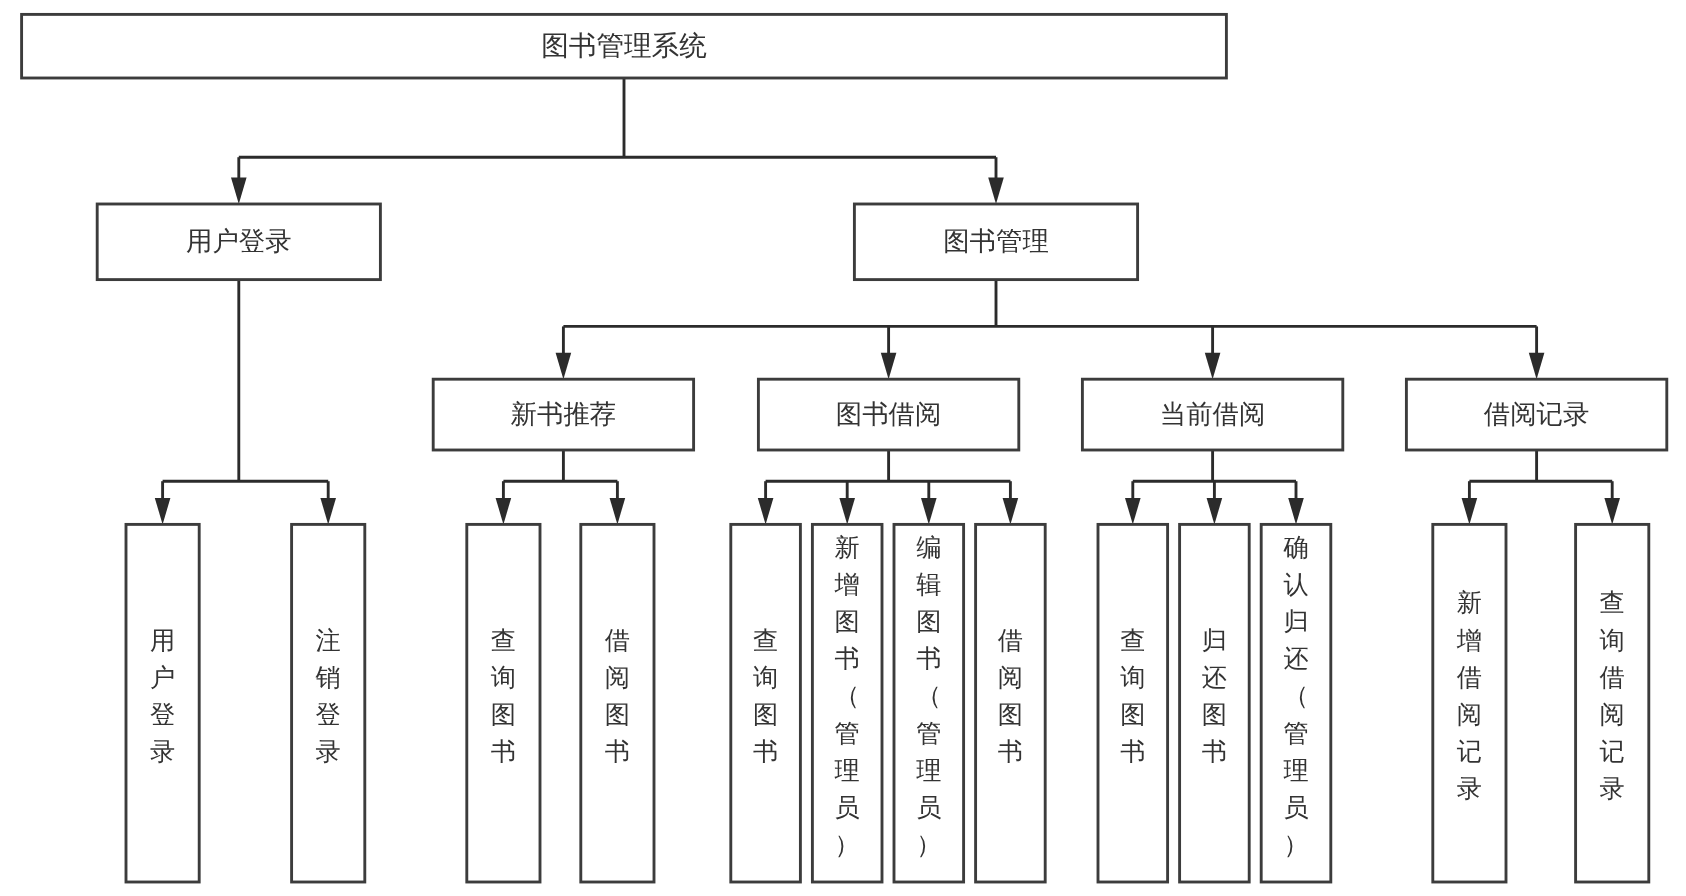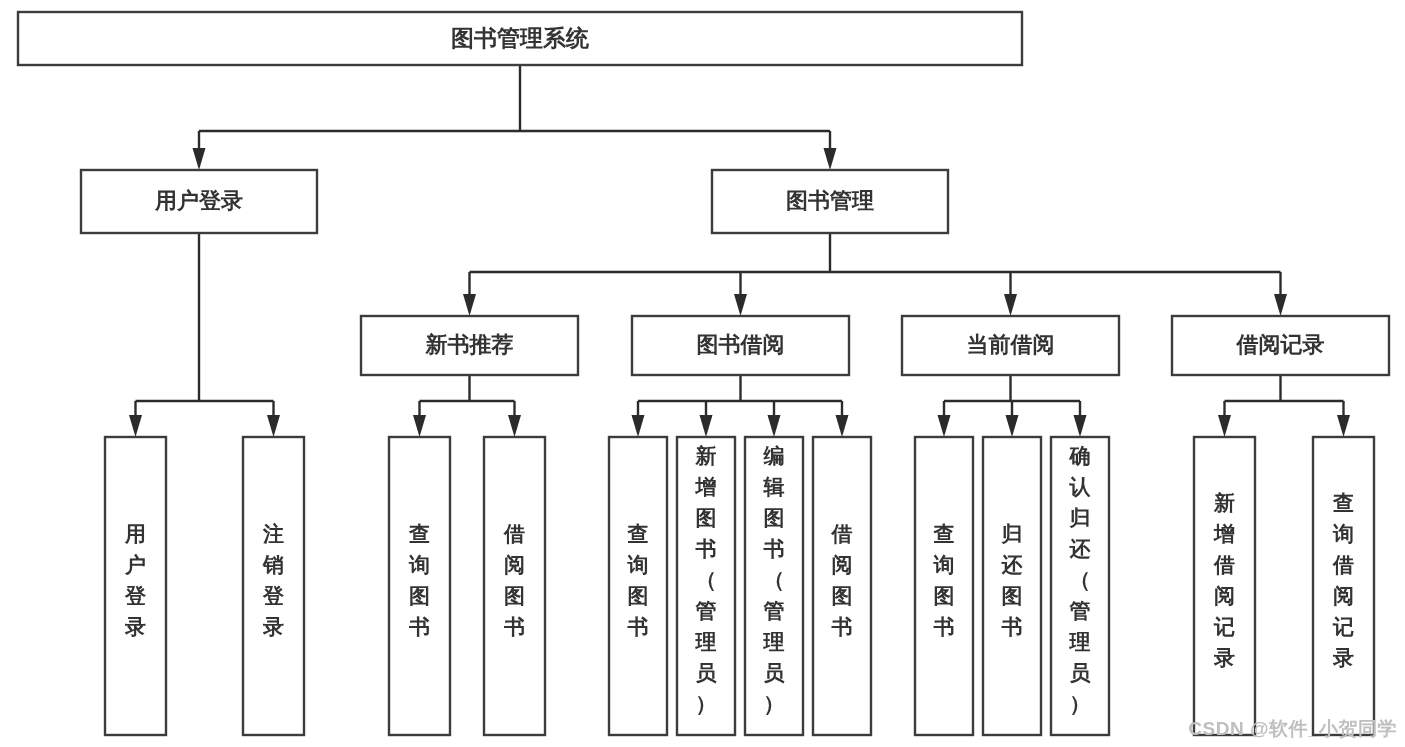--- a/index.html
+++ b/index.html
@@ -11,21 +11,20 @@
     width: 1405px;
     height: 747px;
     font-family: "Liberation Sans", "DejaVu Sans", sans-serif;
     overflow: hidden;
   }
   #diagram-root {
     position: relative;
     width: 1405px;
     height: 747px;
     background: #ffffff;
-    font-weight: bold;
   }
   svg.diagram-svg {
     position: absolute;
     left: 0;
     top: 0;
     width: 1405px;
     height: 747px;
   }
   .node-box {
     fill: #ffffff;
@@ -204,14 +203,13 @@
         <g>
           <rect x="1194" y="437" width="61" height="298" class="node-box"></rect>
           <text x="1224.5" class="leaf-label"><tspan x="1224.5" y="509.5">新</tspan><tspan x="1224.5" y="540.5">增</tspan><tspan x="1224.5" y="571.5">借</tspan><tspan x="1224.5" y="602.5">阅</tspan><tspan x="1224.5" y="633.5">记</tspan><tspan x="1224.5" y="664.5">录</tspan></text>
         </g>
         <g>
           <rect x="1313" y="437" width="61" height="298" class="node-box"></rect>
           <text x="1343.5" class="leaf-label"><tspan x="1343.5" y="509.5">查</tspan><tspan x="1343.5" y="540.5">询</tspan><tspan x="1343.5" y="571.5">借</tspan><tspan x="1343.5" y="602.5">阅</tspan><tspan x="1343.5" y="633.5">记</tspan><tspan x="1343.5" y="664.5">录</tspan></text>
         </g>
       </g>
   </svg>
-  <div class="watermark">CSDN @软件_小贺同学</div>
 </div>
 
 </body></html>

